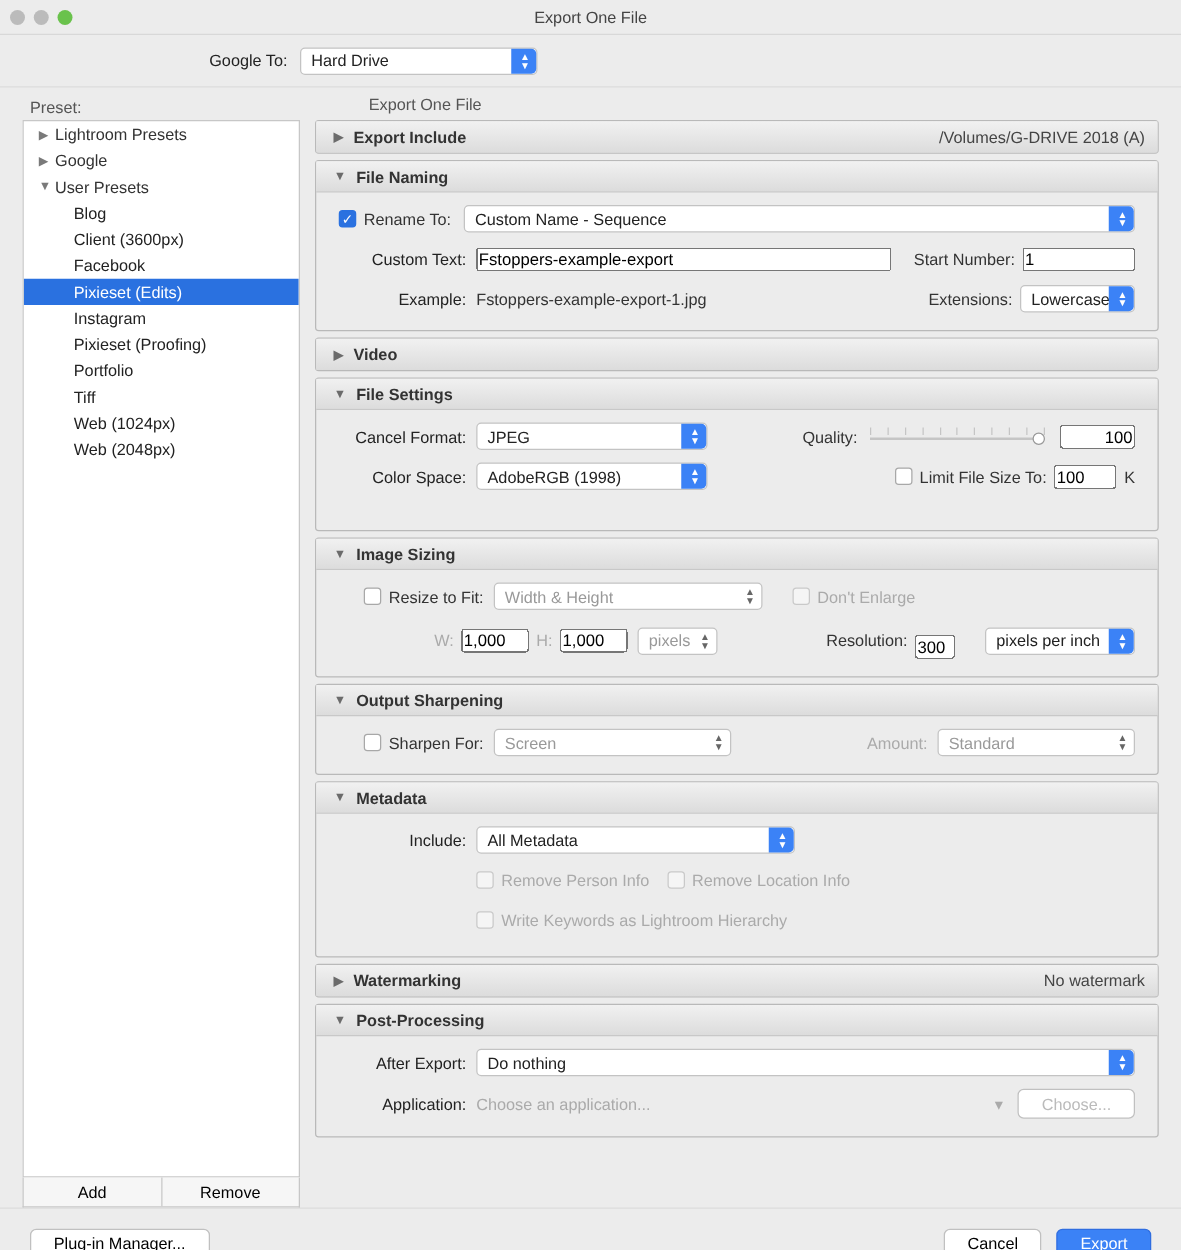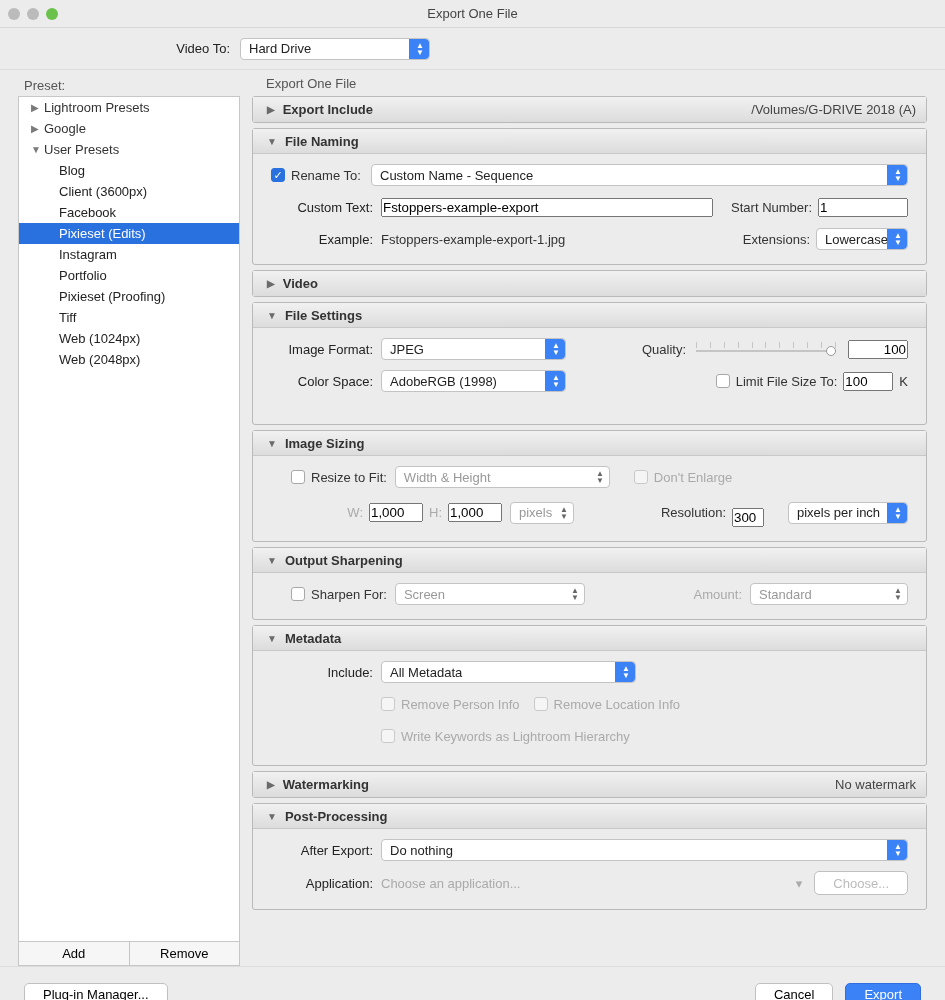--- a/index.html
+++ b/index.html
@@ -24,21 +24,21 @@
 .dot.red { background:#bbb; } .dot.yellow { background:#bbb; } .dot.green { background:#6ac24c; }
 .titlebar-title { margin:0 auto; font-size:13px; color:#444; }
 
 .toprow {
   height: 42px;
   display:flex; align-items:center;
   padding: 0 18px 0 0;
   border-bottom: 1px solid #dcdcdc;
 }
 .toprow .lbl { text-align:right; width:240px; padding-right:10px; color:#222; }
-.preset-label-row { height:26px; display:flex; align-items:center; }
+.preset-label-row { height:26px; display:flex; align-items:center;gap:29px; }
 .preset-label { width:248px; padding:6px 0 2px 24px; font-size:13px; color:#555;}
 .preset-top-right { flex:1; padding-left:18px; color:#555;}
 
 .main { display:flex; height: calc(100% - 70px - 60px); }
 .sidebar { width:240px; padding: 0 0 0 18px; display:flex; flex-direction:column;}
 .preset-list {
   background:#fff; border:1px solid #c7c7c7; flex:1; overflow:hidden;
   font-size:13px;
 }
 .preset-list .row { height:21px; display:flex; align-items:center; padding-left:12px; cursor:default;}
@@ -117,21 +117,21 @@
 <div class="titlebar">
   <div class="traffic">
     <span class="dot red"></span>
     <span class="dot yellow"></span>
     <span class="dot green"></span>
   </div>
   <span class="titlebar-title">Export One File</span>
 </div>
 
 <div class="toprow">
-  <div class="lbl">Video To:</div>
+  <div class="lbl">Google To:</div>
   <div class="select blue" style="width:190px">
     <span>Hard Drive</span>
     <span class="arrs">
         <span>▲</span>
         <span>▼</span>
       </span>
   </div>
 </div>
 
 <div class="preset-label-row">
@@ -163,24 +163,24 @@
       <div class="row child">
           <span>Facebook</span>
         </div>
       <div class="row child selected">
           <span>Pixieset (Edits)</span>
         </div>
       <div class="row child">
           <span>Instagram</span>
         </div>
       <div class="row child">
+          <span>Pixieset (Proofing)</span>
+        </div>
+      <div class="row child">
           <span>Portfolio</span>
-        </div>
-      <div class="row child">
-          <span>Pixieset (Proofing)</span>
         </div>
       <div class="row child">
           <span>Tiff</span>
         </div>
       <div class="row child">
           <span>Web (1024px)</span>
         </div>
       <div class="row child">
           <span>Web (2048px)</span>
         </div>
@@ -249,21 +249,21 @@
       </div>
     </div>
 
     <div class="section">
       <div class="section-header">
         <span class="tri2">▼</span>
           <span>File Settings</span>
       </div>
       <div class="section-body">
         <div class="form-row">
-          <span class="label">Image Format:</span>
+          <span class="label">Cancel Format:</span>
           <div class="select blue" style="width:185px">
             <span>JPEG</span>
               <span class="arrs">
                 <span>▲</span>
                 <span>▼</span>
               </span>
           </div>
           <span style="flex:1"></span>
           <span style="margin-right:10px">Quality:</span>
           <div class="slider">

